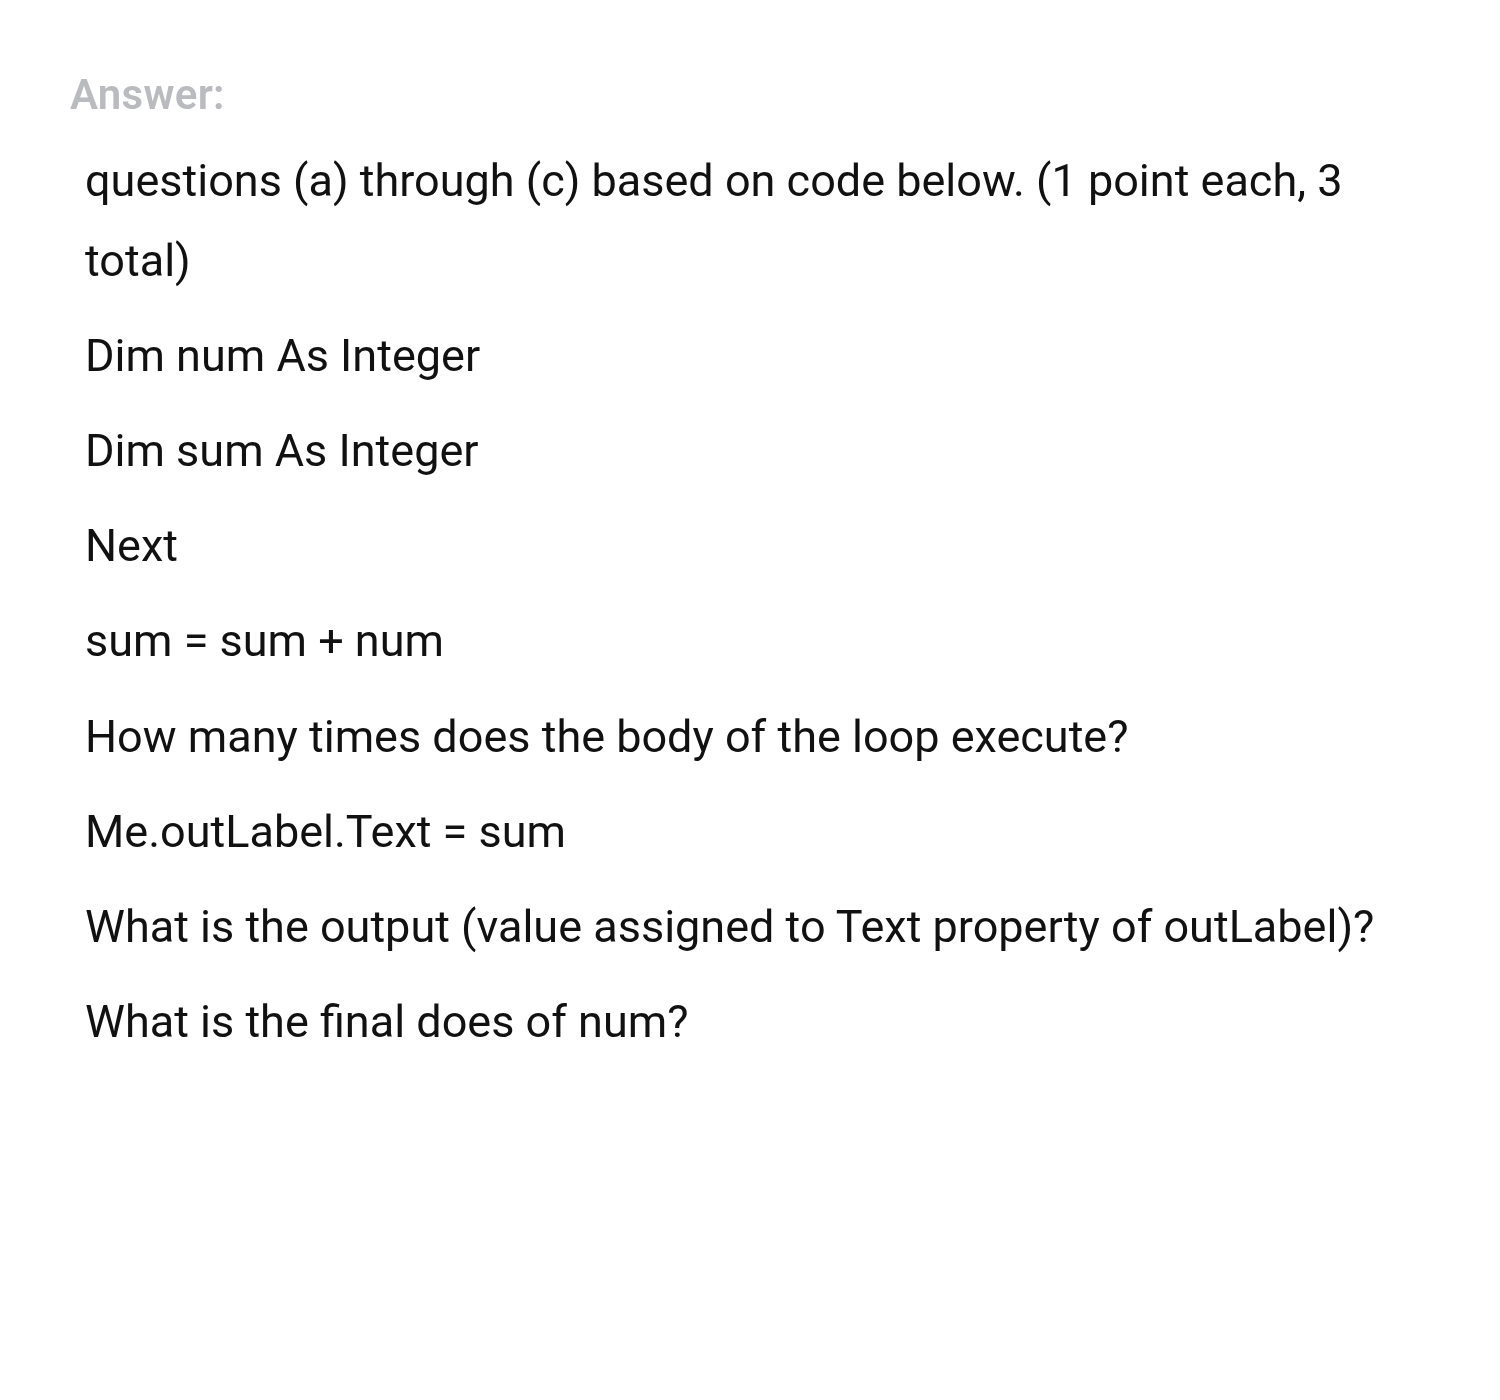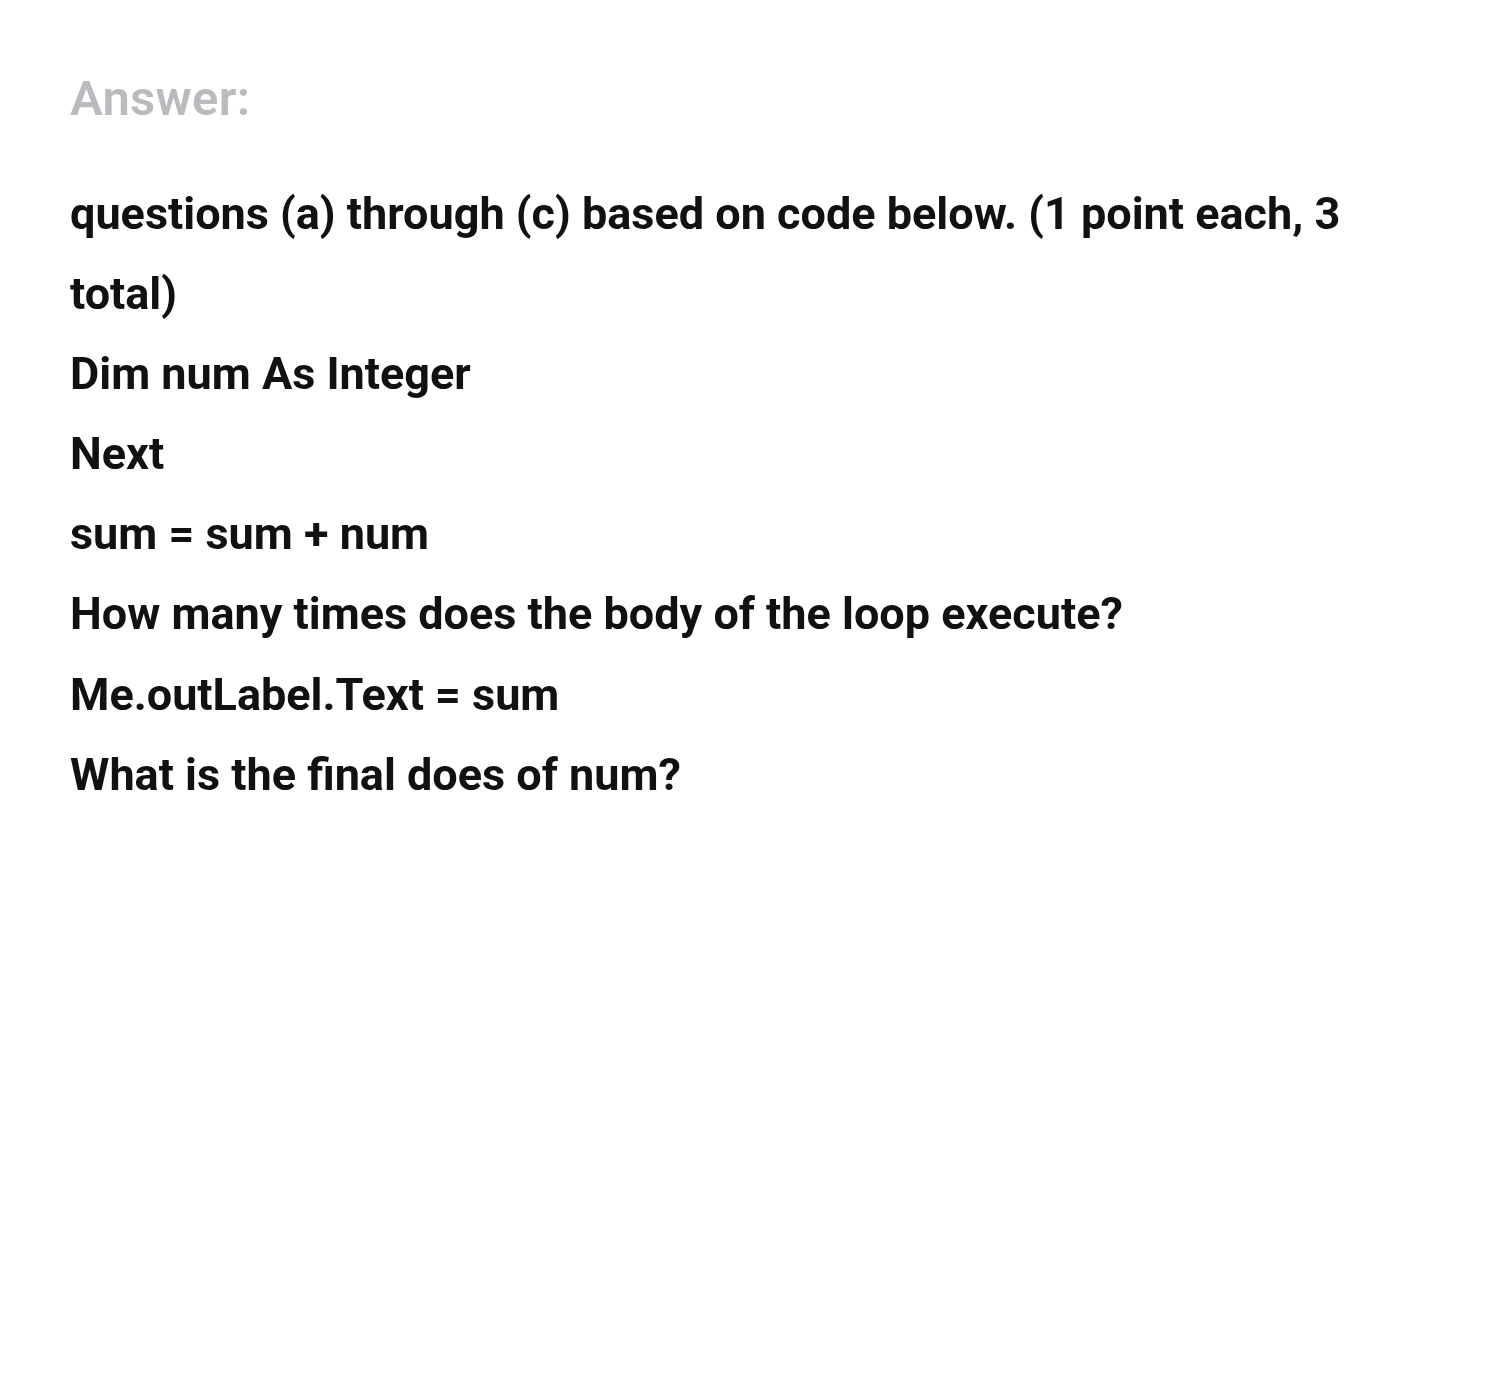--- a/index.html
+++ b/index.html
@@ -9,47 +9,48 @@
     height: 1400px;
     background: #ffffff;
     font-family: -apple-system, BlinkMacSystemFont, "Segoe UI", Roboto, Helvetica, Arial, sans-serif;
     color: #1a1a1a;
   }
   .page {
     padding: 70px 70px 0 70px;
     box-sizing: border-box;
   }
   .answer-label {
-    font-size: 49px;
+    font-size: 42px;
     font-weight: 600;
     color: #b9bbbf;
-    margin-bottom: 47px;
+    margin-bottom: 22px;
     letter-spacing: 0.3px;
   }
   .body-text {
     font-size: 45px;
     line-height: 1.78;
     color: #111;
     font-weight: 400;
   }
   .body-text p {
-    margin: 0;
-    font-weight: bold;
+    margin: 15px;
   }
 </style>
 </head>
 <body>
 
 <div class="page">
 
   <div class="answer-label">Answer:</div>
 
   <div class="body-text">
     <p>questions (a) through (c) based on code below. (1 point each, 3 total)</p>
     <p>Dim num As Integer</p>
+    <p>Dim sum As Integer</p>
     <p>Next</p>
     <p>sum = sum + num</p>
     <p>How many times does the body of the loop execute?</p>
     <p>Me.outLabel.Text = sum</p>
+    <p>What is the output (value assigned to Text property of outLabel)?</p>
     <p>What is the final does of num?</p>
   </div>
 
 </div>
 
 </body></html>

